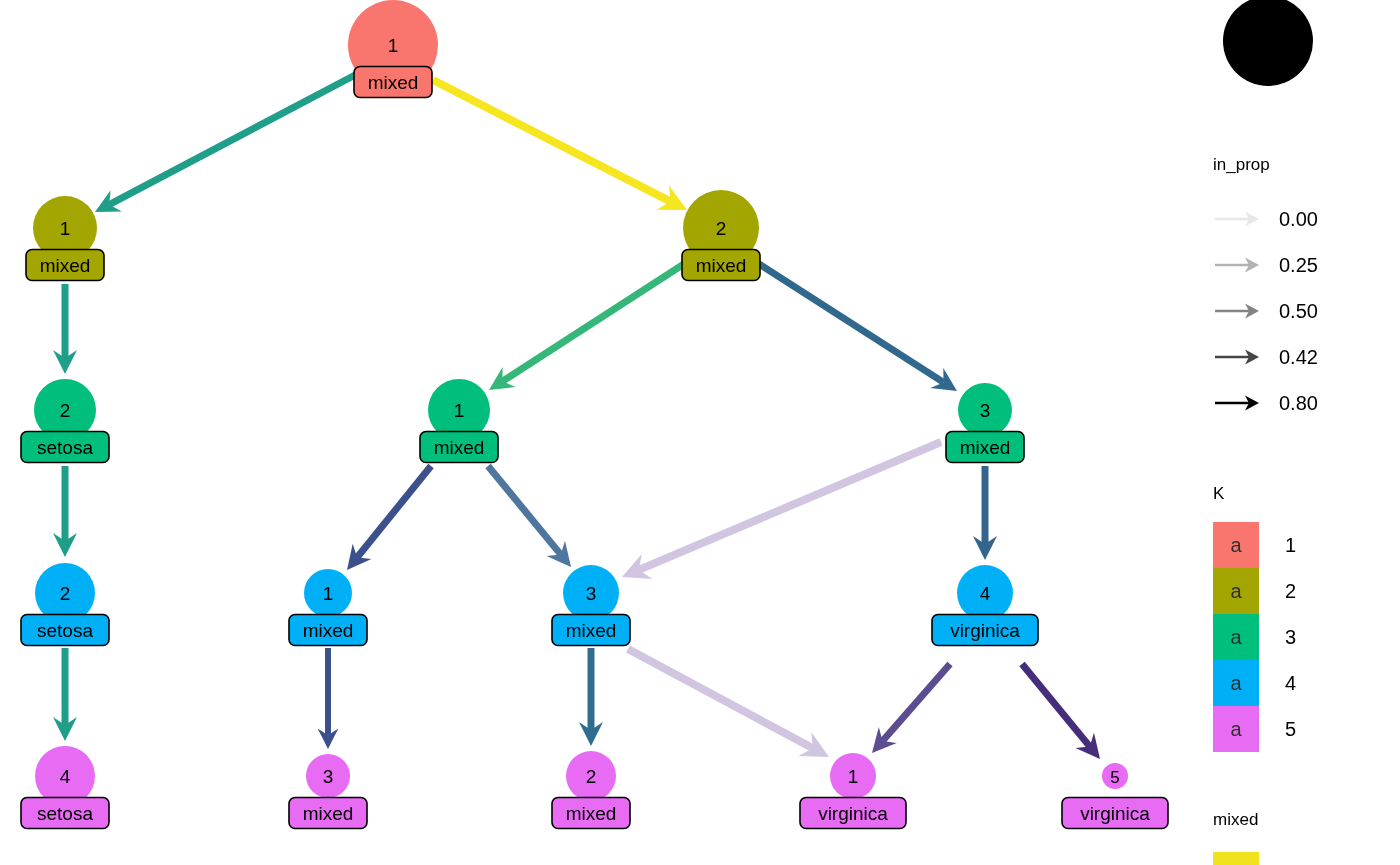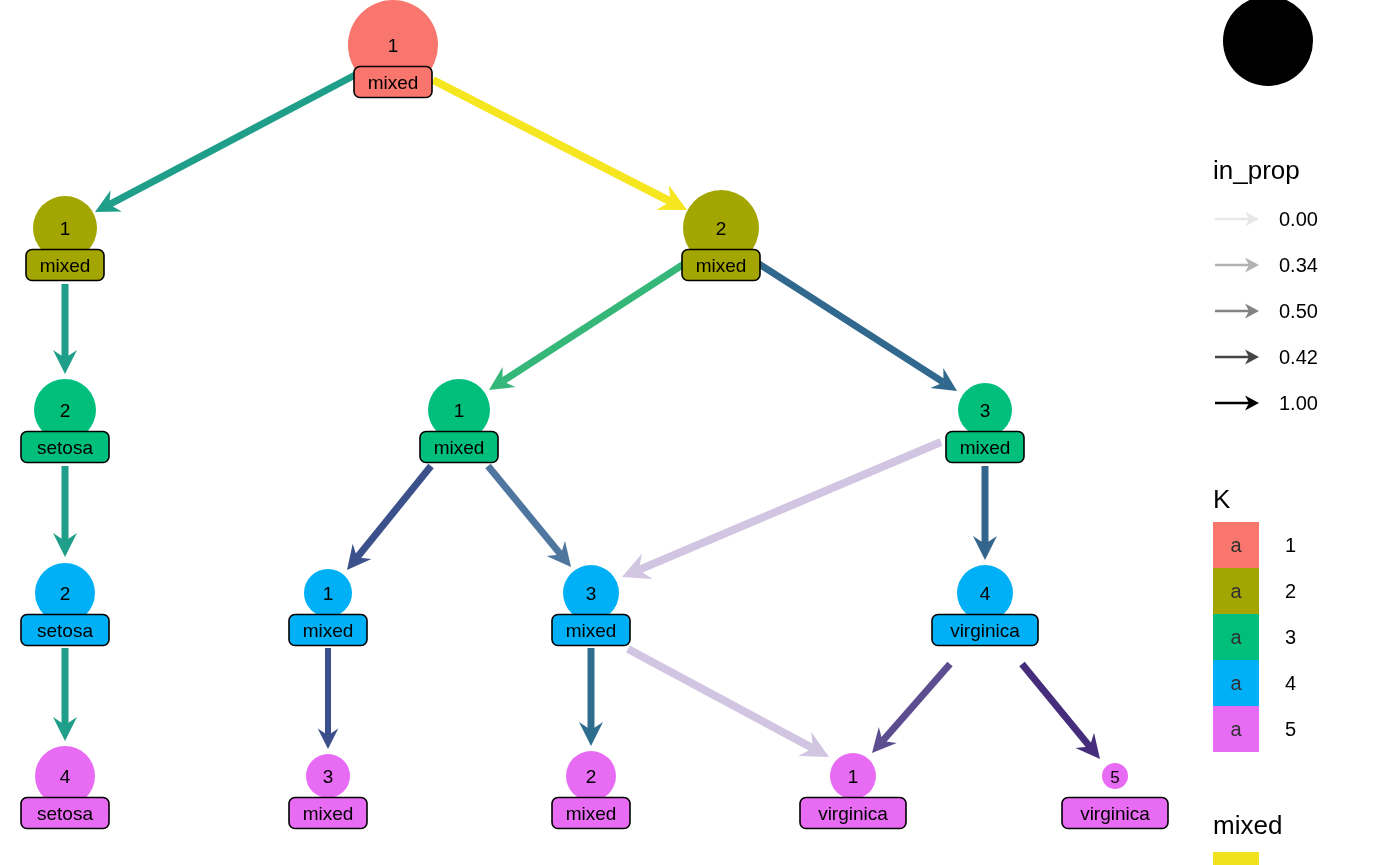--- a/index.html
+++ b/index.html
@@ -1,19 +1,19 @@
 <!DOCTYPE html>
 <html><head>
 <meta charset="utf-8">
 <style>
   html,body{margin:0;padding:0;background:#ffffff;}
   .figure{position:relative;width:1400px;height:865px;background:#ffffff;overflow:hidden;
           font-family:"Liberation Sans",sans-serif;color:#000;}
   #tree-svg{position:absolute;left:0;top:0;}
-  .legend-title{position:absolute;font-size:26px;color:#000;}
+  .legend-title{position:absolute;font-size:17px;color:#000;}
   .size-circle{position:absolute;border-radius:50%;}
   .size-label{position:absolute;font-size:20px;}
   .legend-rows{position:absolute;}
   .inprop-row{display:flex;align-items:center;height:46px;}
   .inprop-row .val{font-size:20px;margin-left:16px;}
   .k-row{display:flex;align-items:center;height:46px;}
   .k-swatch{width:46px;height:46px;display:flex;align-items:center;justify-content:center;
             font-size:20px;color:#303030;}
   .k-row .val{font-size:20px;margin-left:26px;}
   .count-bar{position:absolute;}
@@ -136,42 +136,42 @@
           <line x1="2" y1="11" x2="36" y2="11" stroke="#e7e7e7" stroke-width="2.6"></line>
           <polygon points="46,11 32,3.5 36,11 32,18.5" fill="#e7e7e7"></polygon>
         </svg>
         <span class="val">0.00</span>
       </div>
       <div class="inprop-row">
         <svg width="50" height="22">
           <line x1="2" y1="11" x2="36" y2="11" stroke="#b2b2b2" stroke-width="2.6"></line>
           <polygon points="46,11 32,3.5 36,11 32,18.5" fill="#b2b2b2"></polygon>
         </svg>
-        <span class="val">0.34</span>
+        <span class="val">0.25</span>
       </div>
       <div class="inprop-row">
         <svg width="50" height="22">
           <line x1="2" y1="11" x2="36" y2="11" stroke="#838383" stroke-width="2.6"></line>
           <polygon points="46,11 32,3.5 36,11 32,18.5" fill="#838383"></polygon>
         </svg>
         <span class="val">0.50</span>
       </div>
       <div class="inprop-row">
         <svg width="50" height="22">
           <line x1="2" y1="11" x2="36" y2="11" stroke="#454545" stroke-width="2.6"></line>
           <polygon points="46,11 32,3.5 36,11 32,18.5" fill="#454545"></polygon>
         </svg>
         <span class="val">0.42</span>
       </div>
       <div class="inprop-row">
         <svg width="50" height="22">
           <line x1="2" y1="11" x2="36" y2="11" stroke="#000000" stroke-width="2.6"></line>
           <polygon points="46,11 32,3.5 36,11 32,18.5" fill="#000000"></polygon>
         </svg>
-        <span class="val">1.00</span>
+        <span class="val">0.80</span>
       </div>
     </div>
 
   <div class="legend-title" style="left:1213px;top:484px;">K</div>
   <div class="legend-rows" id="k-items" style="left:1213px;top:522px;">
       <div class="k-row">
         <div class="k-swatch" style="background: rgb(248, 118, 109);">a</div>
         <span class="val">1</span>
       </div>
       <div class="k-row">

